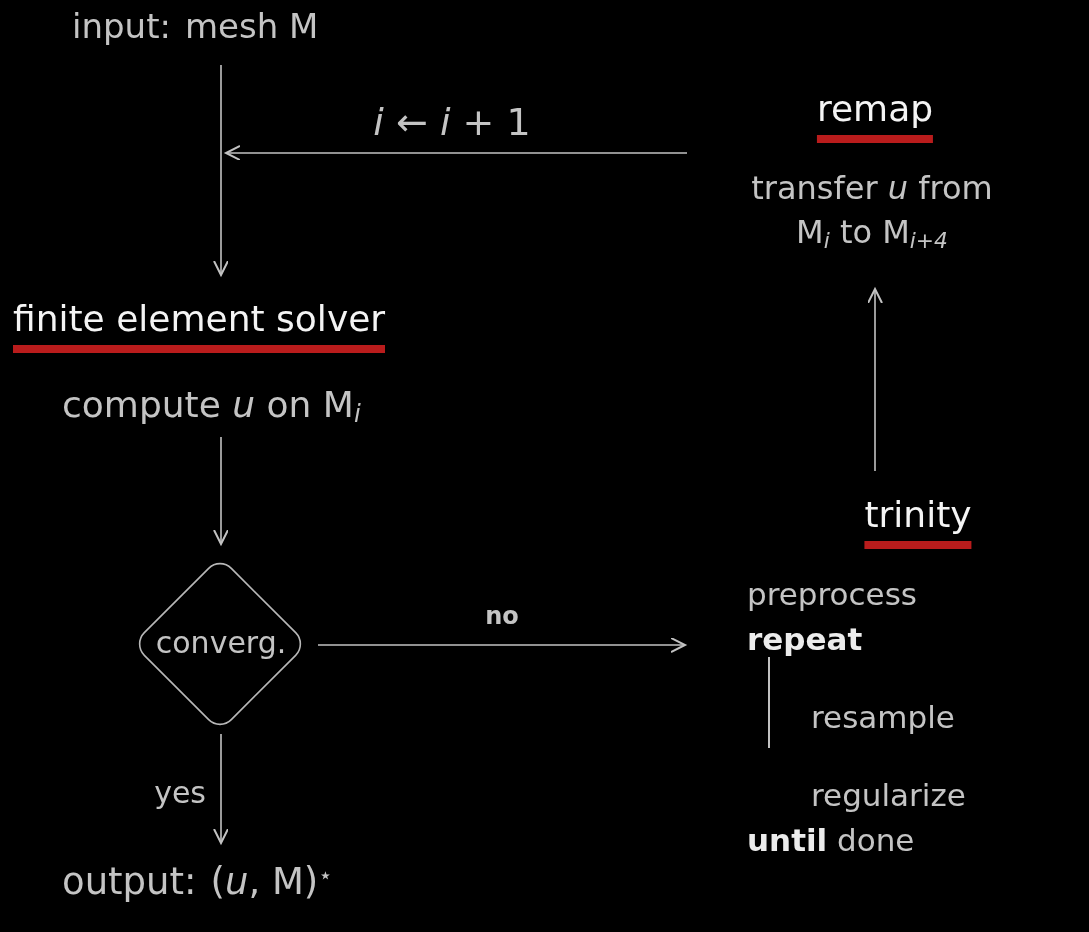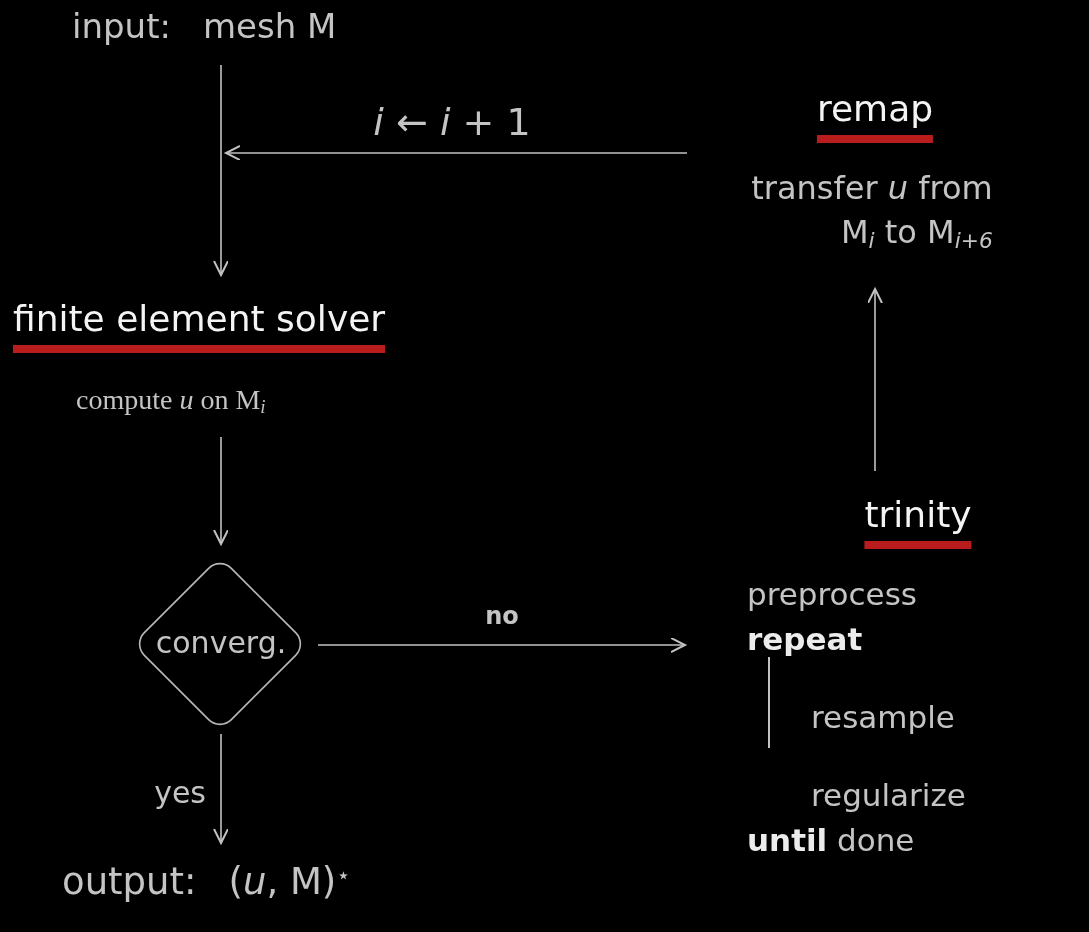--- a/index.html
+++ b/index.html
@@ -22,26 +22,26 @@
     display:inline-block;
   }
   .it{font-style:italic;}
   .sub{font-size:0.68em;font-style:italic;vertical-align:-0.22em;}
   .sup{font-size:0.62em;vertical-align:0.5em;}
   .kw{font-weight:bold;color:#ececec;}
   .center-x{transform:translateX(-50%);}
   .center-xy{transform:translate(-50%,-50%);}
   
   .input-line{left:72px;top:6px;font-size:34px;}
-  .spaced{margin-left:32px;}
+  .spaced{margin-left:14px;}
   .loop-label{left:452px;top:100px;font-size:38px;transform:translateX(-50%);}
   .remap-head{left:875px;top:88px;}
-  .remap-body{left:872px;top:166px;font-size:32px;line-height:44px;text-align:right;transform:translateX(-50%);}
+  .remap-body{left:872px;top:166px;font-size:32px;line-height:44px;text-align:center;transform:translateX(-50%);}
   .solver-head{left:13px;top:298px;}
-  .solver-body{left:76px;top:384px;font-size:28px;font-family:Liberation Serif, serif;}
+  .solver-body{left:62px;top:384px;font-size:36px;}
   .decision-label{left:221px;top:642px;font-size:30px;}
   .no-label{left:502px;top:602px;font-size:24px;transform:translateX(-50%);font-weight:bold;}
   .yes-label{left:110px;top:775px;font-size:30px;width:96px;text-align:right;}
   .trinity-head{left:874px;top:494px;margin-left:44px;}
   .code-block{left:747px;top:572px;font-size:31px;line-height:45px;}
   .code-indent{padding-left:64px;margin-top:33px;}
   .output-line{left:62px;top:860px;font-size:37px;}
 </style>
 </head>
 <body>
@@ -81,21 +81,21 @@
   </div>
 
   <div class="txt remap-head center-x">
     <span class="heading">remap</span>
   </div>
   <div class="txt remap-body body-txt">
     <div>
       <span>transfer </span><span class="it">u</span><span> from</span>
     </div>
     <div>
-      <span>M</span><span class="sub">i</span><span> to </span><span>M</span><span class="sub">i+6</span>
+      <span>M</span><span class="sub">i</span><span> to </span><span>M</span><span class="sub">i+4</span>
     </div>
   </div>
 
   <div class="txt solver-head">
     <span class="heading">finite element solver</span>
   </div>
   <div class="txt solver-body body-txt">
     <span>compute </span><span class="it">u</span><span> on </span><span>M</span><span class="sub">i</span>
   </div>
 

